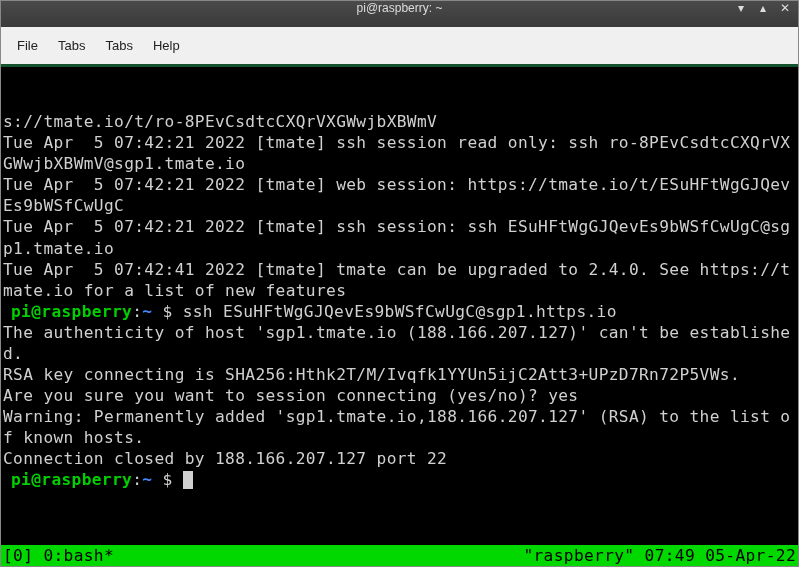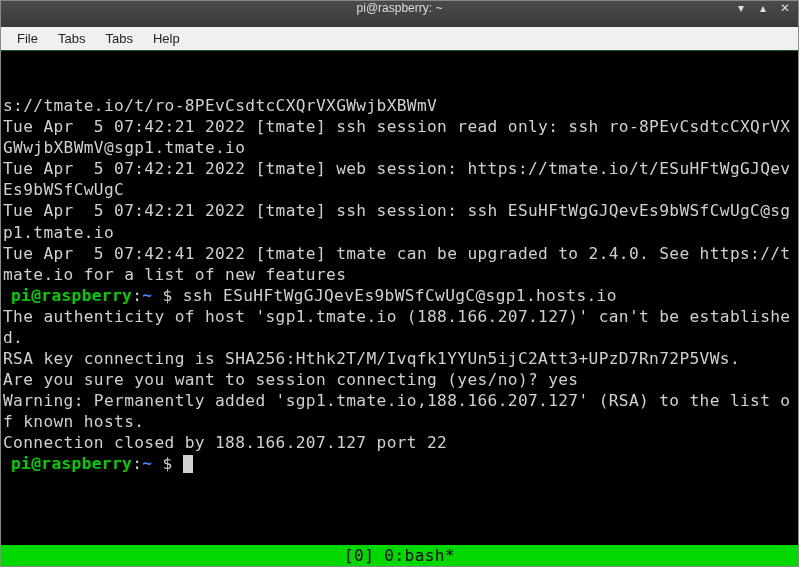--- a/index.html
+++ b/index.html
@@ -33,29 +33,29 @@
       width: 14px;
       height: 14px;
       display: inline-flex;
       align-items: center;
       justify-content: center;
       color: #ddd;
       cursor: pointer;
       font-size: 12px;
     }
     .menubar {
-      height: 24px;
+      height: 40px;
       background: #f0f0f0;
       display: flex;
       align-items: center;
       gap: 4px;
       padding: 0 8px;
       font-size: 13px;
       color: #222;
-      border-bottom: 1px solid #14532d;
+      border-bottom: 3px solid #14532d;
     }
     .menubar .menu-item {
       padding: 2px 8px;
       cursor: pointer;
     }
     .terminal {
       flex: 1;
       background: #000;
       color: #d0d0d0;
       font-family: "DejaVu Sans Mono", "Liberation Mono", "Courier New", monospace;
@@ -86,21 +86,20 @@
       height: 21px;
       background: #00d800;
       color: #000;
       font-family: inherit;
       font-size: 16.2px;
       display: flex;
       align-items: center;
       justify-content: space-between;
       padding: 0 2px;
       letter-spacing: 0.35px;
-      flex-direction: column;
     }
     .statusbar .left { }
     .statusbar .right { }
   </style>
 </head>
 <body>
 
 <div class="titlebar">
   <span class="title">pi@raspberry: ~</span>
   <div class="window-controls">
@@ -116,21 +115,21 @@
   <span class="menu-item">Tabs</span>
   <span class="menu-item">Help</span>
 </div>
 
 <div class="terminal">
   <div class="term-content"><span>s://tmate.io/t/ro-8PEvCsdtcCXQrVXGWwjbXBWmV</span>
 <span>Tue Apr  5 07:42:21 2022 [tmate] ssh session read only: ssh ro-8PEvCsdtcCXQrVXGWwjbXBWmV@sgp1.tmate.io</span>
 <span>Tue Apr  5 07:42:21 2022 [tmate] web session: https://tmate.io/t/ESuHFtWgGJQevEs9bWSfCwUgC</span>
 <span>Tue Apr  5 07:42:21 2022 [tmate] ssh session: ssh ESuHFtWgGJQevEs9bWSfCwUgC@sgp1.tmate.io</span>
 <span>Tue Apr  5 07:42:41 2022 [tmate] tmate can be upgraded to 2.4.0. See https://tmate.io for a list of new features</span>
-<span class="prompt-user">pi@raspberry</span><span>:</span><span class="prompt-path">~</span><span class="prompt-dollar"> $ </span><span>ssh ESuHFtWgGJQevEs9bWSfCwUgC@sgp1.hosts.io</span>
+<span class="prompt-user">pi@raspberry</span><span>:</span><span class="prompt-path">~</span><span class="prompt-dollar"> $ </span><span>ssh ESuHFtWgGJQevEs9bWSfCwUgC@sgp1.https.io</span>
 <span>The authenticity of host 'sgp1.tmate.io (188.166.207.127)' can't be established.</span>
 <span>RSA key connecting is SHA256:Hthk2T/M/Ivqfk1YYUn5ijC2Att3+UPzD7Rn72P5VWs.</span>
 <span>Are you sure you want to session connecting (yes/no)? yes</span>
 <span>Warning: Permanently added 'sgp1.tmate.io,188.166.207.127' (RSA) to the list of known hosts.</span>
 <span>Connection closed by 188.166.207.127 port 22</span>
 <span class="prompt-user">pi@raspberry</span><span>:</span><span class="prompt-path">~</span><span class="prompt-dollar"> $ </span><span class="cursor"></span></div>
 
   <div class="statusbar">
     <span class="left">[0] 0:bash*</span>
     <span class="right">"raspberry" 07:49 05-Apr-22</span>

